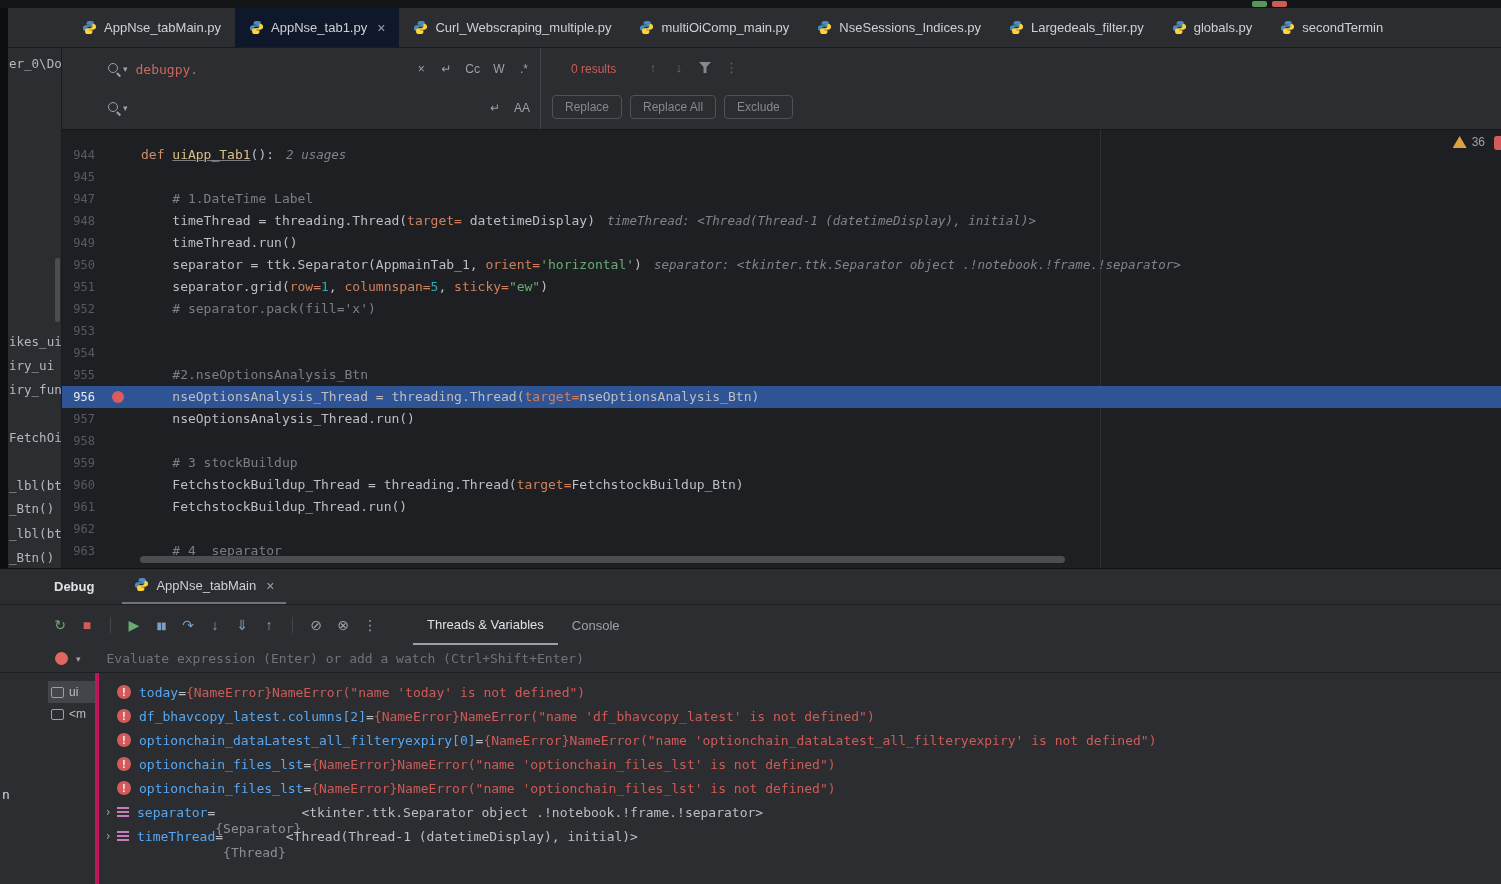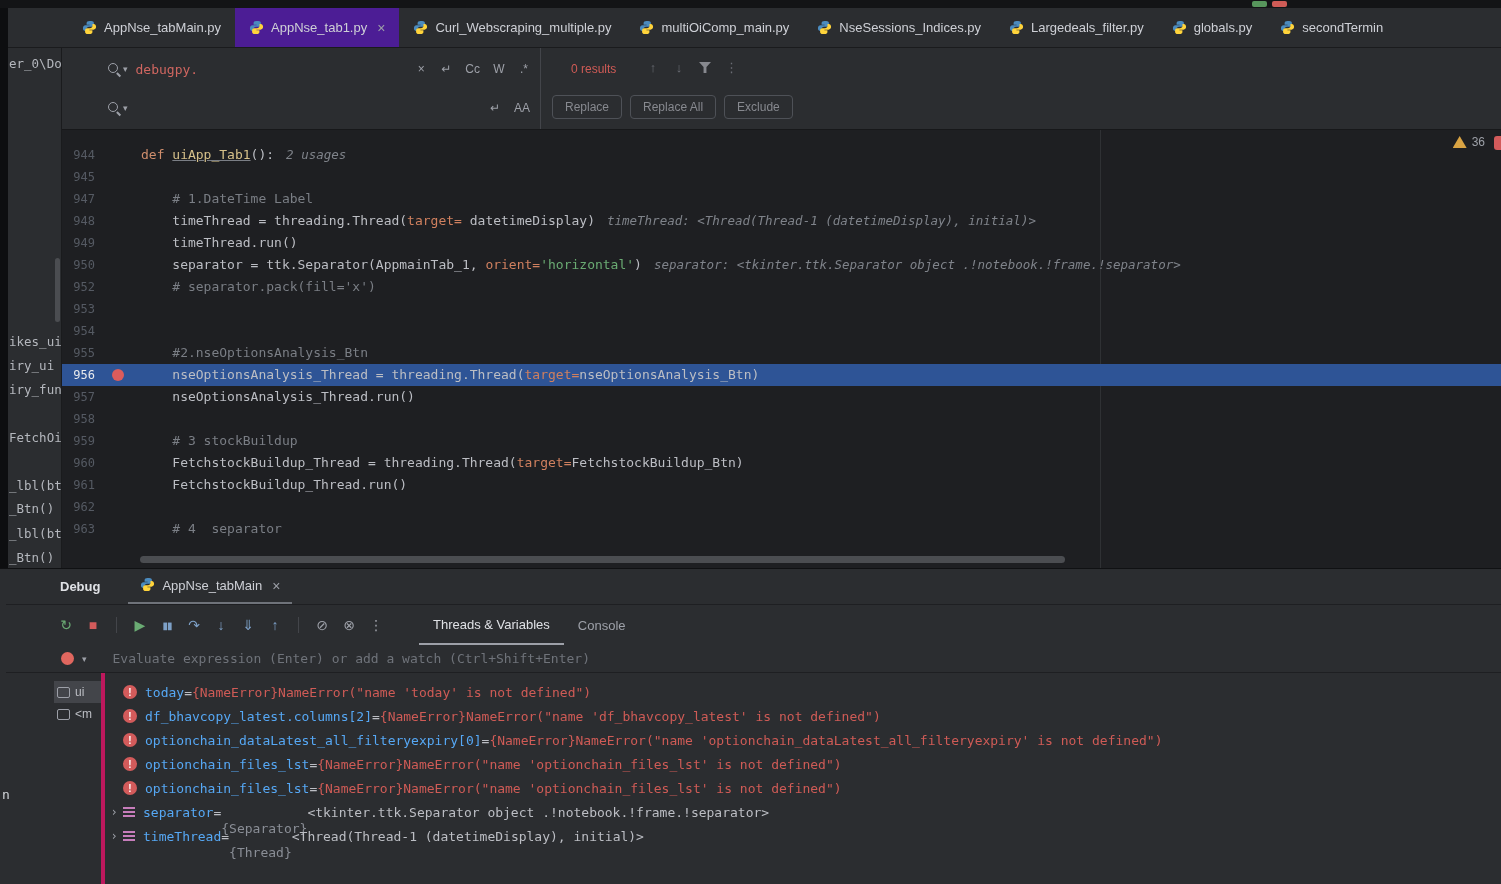--- a/index.html
+++ b/index.html
@@ -8,21 +8,21 @@
   
   .top-strip{position:absolute;left:0;top:0;width:100%;height:8px;background:#131416;}
   .mini{position:absolute;top:1px;width:15px;height:6px;border-radius:2px;}
   .mini.green{left:1252px;background:#57965c;}
   .mini.red{left:1272px;background:#cf5b56;}
   
   .tab-bar{position:absolute;left:0;top:8px;width:100%;height:40px;background:#2b2d30;
            display:flex;align-items:stretch;padding-left:68px;box-sizing:border-box;
            border-bottom:1px solid #1a1b1d;overflow:hidden;}
   .tab{display:flex;align-items:center;gap:7px;padding:0 14px;font-size:13px;color:#ced0d6;white-space:nowrap;}
-  .tab.active{background:#4c1d95;}
+  .tab.active{background:#0f172a;}
   .tab-close{color:#9da0a8;font-size:14px;margin-left:3px;}
   .pyico{width:15px;height:15px;flex:none;}
   
   .left-strip{position:absolute;left:0;top:8px;width:8px;height:560px;background:#0d0e10;}
   .left-panel{position:absolute;left:8px;top:48px;width:54px;height:520px;background:#2b2d30;
               overflow:hidden;border-right:1px solid #1a1b1d;box-sizing:border-box;}
   .lp-frag{position:absolute;left:1px;font-family:"DejaVu Sans Mono",monospace;font-size:12.5px;
            color:#b4b7bd;white-space:nowrap;}
   .lp-thumb{position:absolute;right:1px;top:210px;width:5px;height:64px;background:#4b4d51;border-radius:3px;}
   .stray-n{position:absolute;left:2px;top:787px;color:#cfd2d6;font-family:"DejaVu Sans Mono",monospace;
@@ -71,21 +71,21 @@
   .tok-st{color:#6aab73;}
   .tok-nm{color:#2aacb8;}
   .inlay{color:#7f838a;font-style:italic;margin-left:12px;font-size:12.5px;}
   .h-scroll{position:absolute;left:78px;top:426px;width:925px;height:7px;background:#4b4d51;border-radius:4px;z-index:2;}
   .inspect{position:absolute;right:16px;top:5px;display:flex;align-items:center;gap:5px;
            font-size:12px;color:#9da0a8;z-index:2;}
   .warn-tri{width:14px;height:12px;background:#d9a343;clip-path:polygon(50% 0,100% 100%,0 100%);}
   .err-sliver{position:absolute;right:0;top:6px;width:7px;height:14px;background:#d35b5b;border-radius:3px 0 0 3px;z-index:2;}
   
   .debug{position:absolute;left:0;top:568px;width:100%;height:316px;background:#2b2d30;
-         border-top:1px solid #101113;box-sizing:border-box;padding-left:6px;}
+         border-top:1px solid #101113;box-sizing:border-box;}
   .dbg-header{height:35px;display:flex;align-items:center;padding-left:54px;border-bottom:1px solid #1e1f22;}
   .dbg-title{font-size:13px;color:#dfe1e5;font-weight:bold;margin-right:28px;}
   .dbg-tab{display:flex;align-items:center;gap:7px;height:100%;padding:0 12px;font-size:13px;
            color:#ced0d6;border-bottom:2px solid #6f737a;box-sizing:border-box;}
   .dbg-toolbar{height:40px;display:flex;align-items:center;padding-left:52px;gap:11px;}
   .dbg-toolbar .fitem{font-size:14px;color:#9da0a8;min-width:16px;}
   .dbg-toolbar .green{color:#6aab73;}
   .dbg-toolbar .red{color:#d35b5b;}
   .dbg-toolbar .blue{color:#7da0c7;}
   .dbg-toolbar .small{font-size:10px;letter-spacing:-1px;}
@@ -271,20 +271,25 @@
           <span class="lnum">949</span>
           <span class="licon"></span>
           <span class="lcode"><span class="tok-pl">    timeThread.run()</span></span>
         </div>
         <div class="eline">
           <span class="lnum">950</span>
           <span class="licon"></span>
           <span class="lcode"><span class="tok-pl">    separator = ttk.Separator(AppmainTab_1, </span><span class="tok-pm">orient=</span><span class="tok-st">'horizontal'</span><span class="tok-pl">)</span><span class="inlay">separator: &lt;tkinter.ttk.Separator object .!notebook.!frame.!separator&gt;</span></span>
         </div>
         <div class="eline">
+          <span class="lnum">951</span>
+          <span class="licon"></span>
+          <span class="lcode"><span class="tok-pl">    separator.grid(</span><span class="tok-pm">row=</span><span class="tok-nm">1</span><span class="tok-pl">, </span><span class="tok-pm">columnspan=</span><span class="tok-nm">5</span><span class="tok-pl">, </span><span class="tok-pm">sticky=</span><span class="tok-st">"ew"</span><span class="tok-pl">)</span></span>
+        </div>
+        <div class="eline">
           <span class="lnum">952</span>
           <span class="licon"></span>
           <span class="lcode"><span class="tok-cm">    # separator.pack(fill='x')</span></span>
         </div>
         <div class="eline">
           <span class="lnum">953</span>
           <span class="licon"></span>
           <span class="lcode"></span>
         </div>
         <div class="eline">

